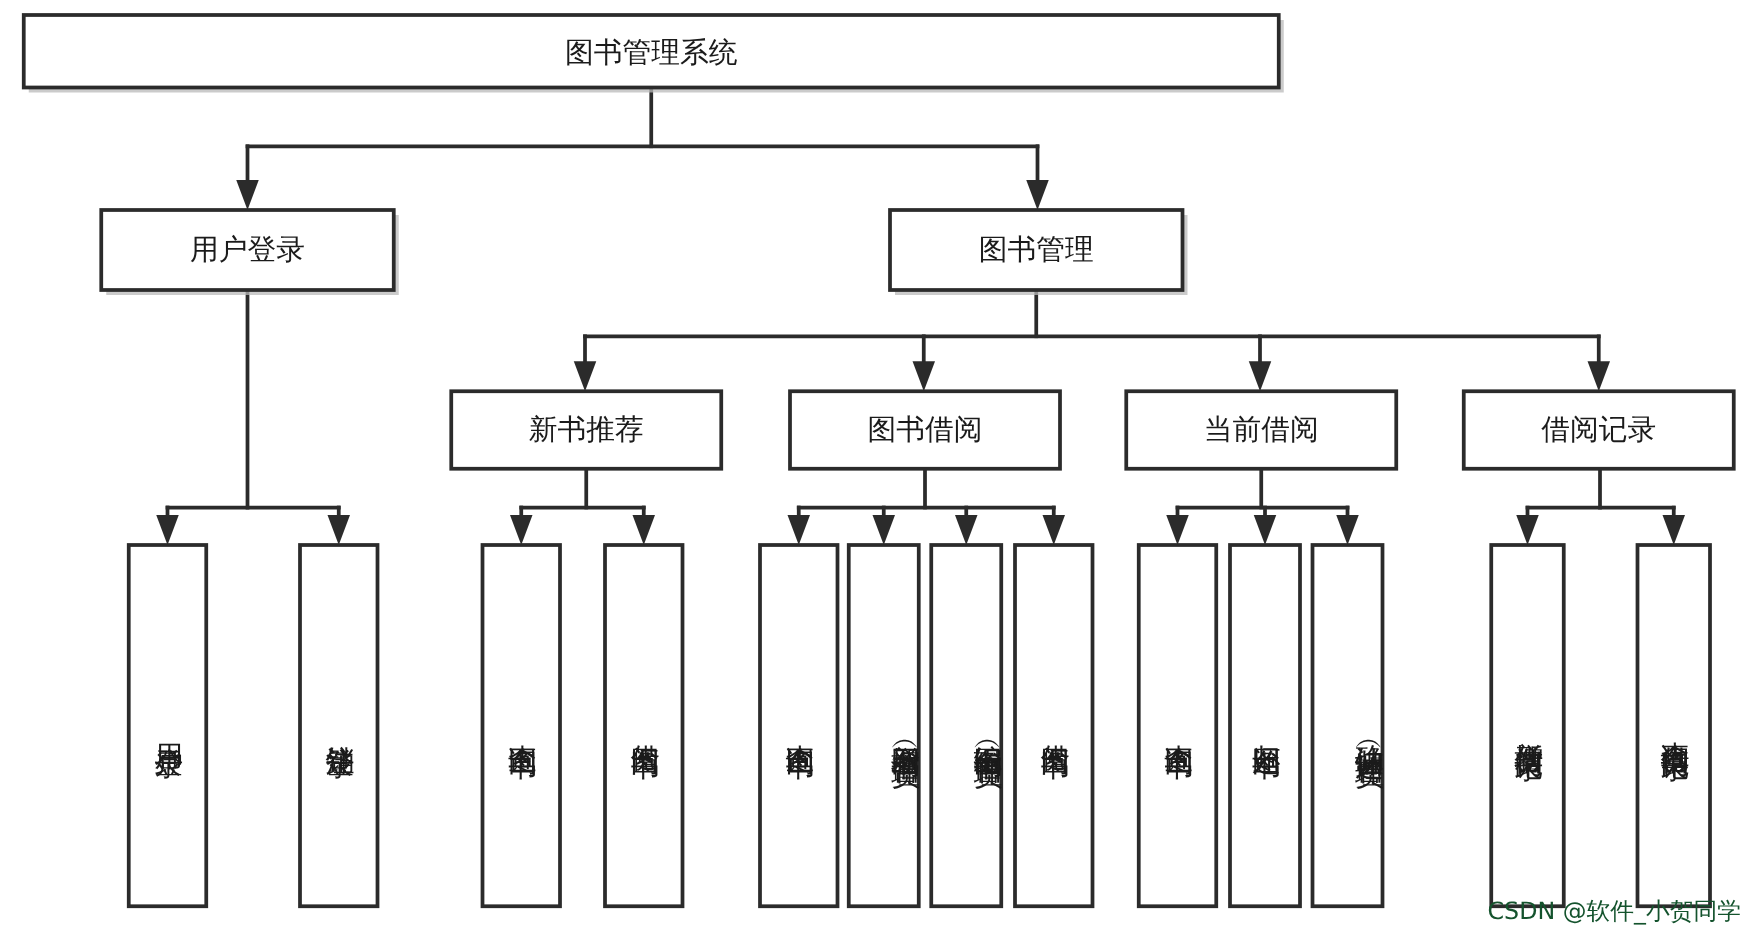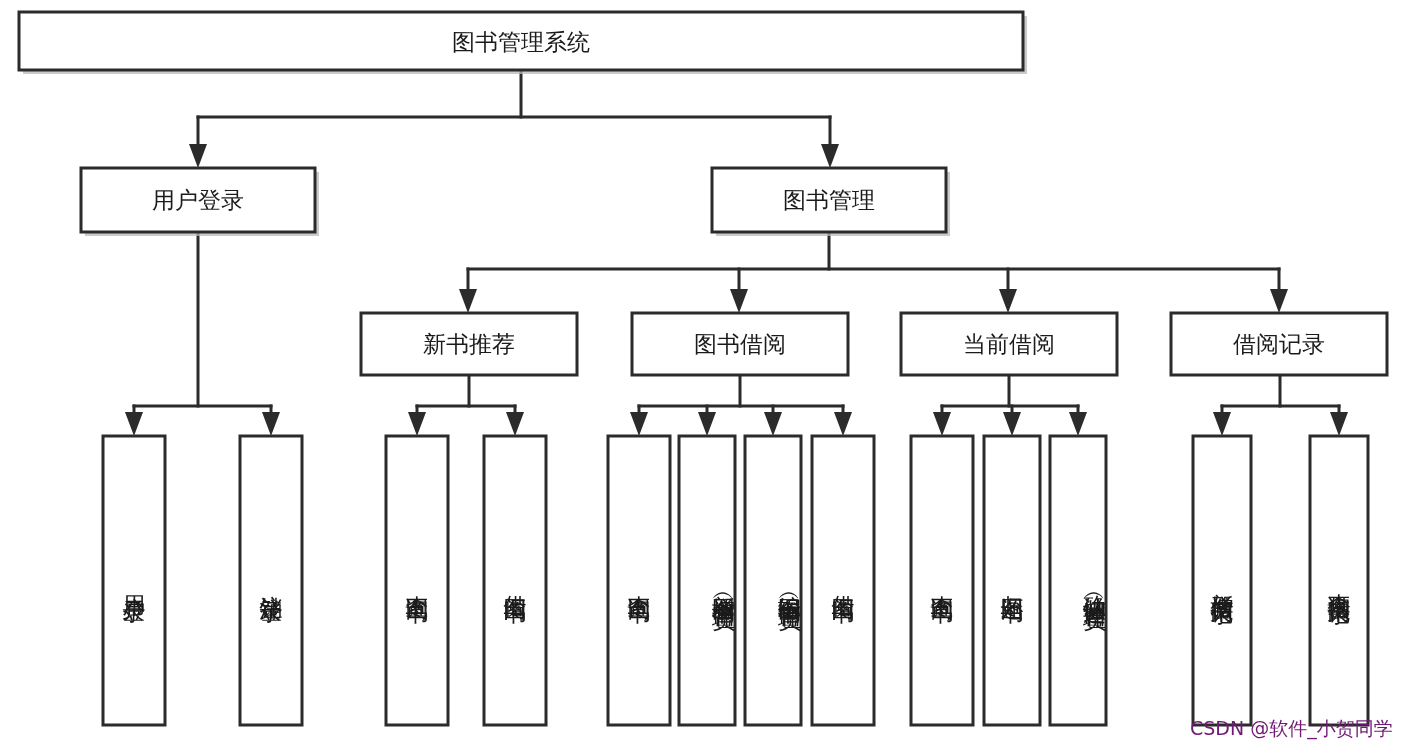--- a/index.html
+++ b/index.html
@@ -64,21 +64,21 @@
     justify-content: center;
     white-space: nowrap;
     pointer-events: none;
   }
   #watermark {
     position: absolute;
     left: 1190px;
     top: 716px;
     font-family: "DejaVu Sans", "Liberation Sans", sans-serif;
     font-size: 19px;
-    color: #701a75;
+    color: #14532d;
     white-space: nowrap;
   }
 </style>
 </head>
 <body>
 
 <div id="diagram-root">
 
   <svg id="tree" viewBox="0 0 1405 747">
     <defs>

